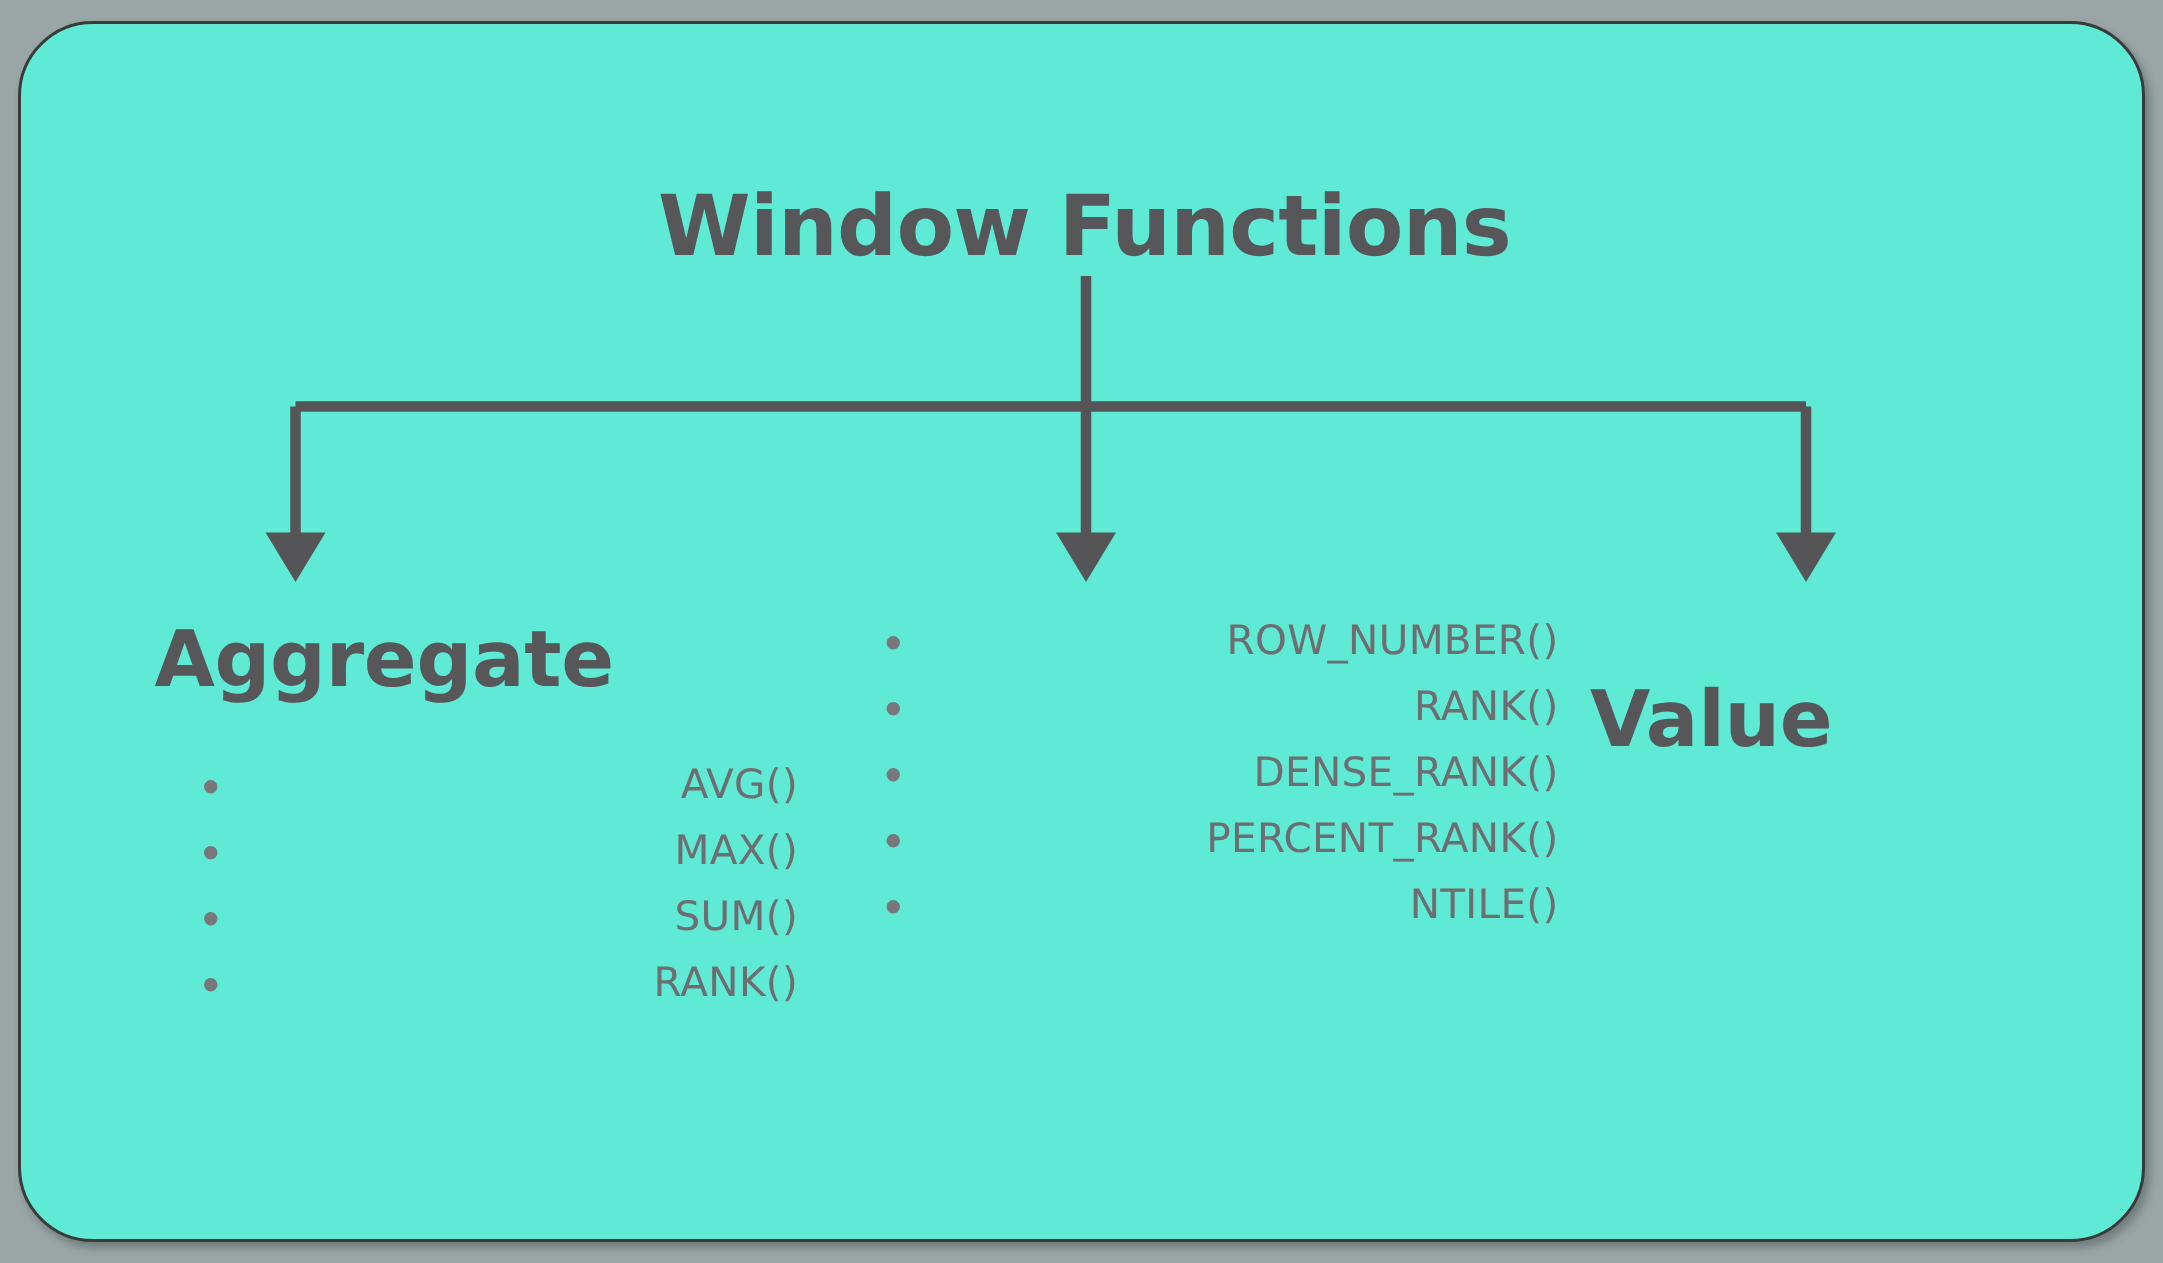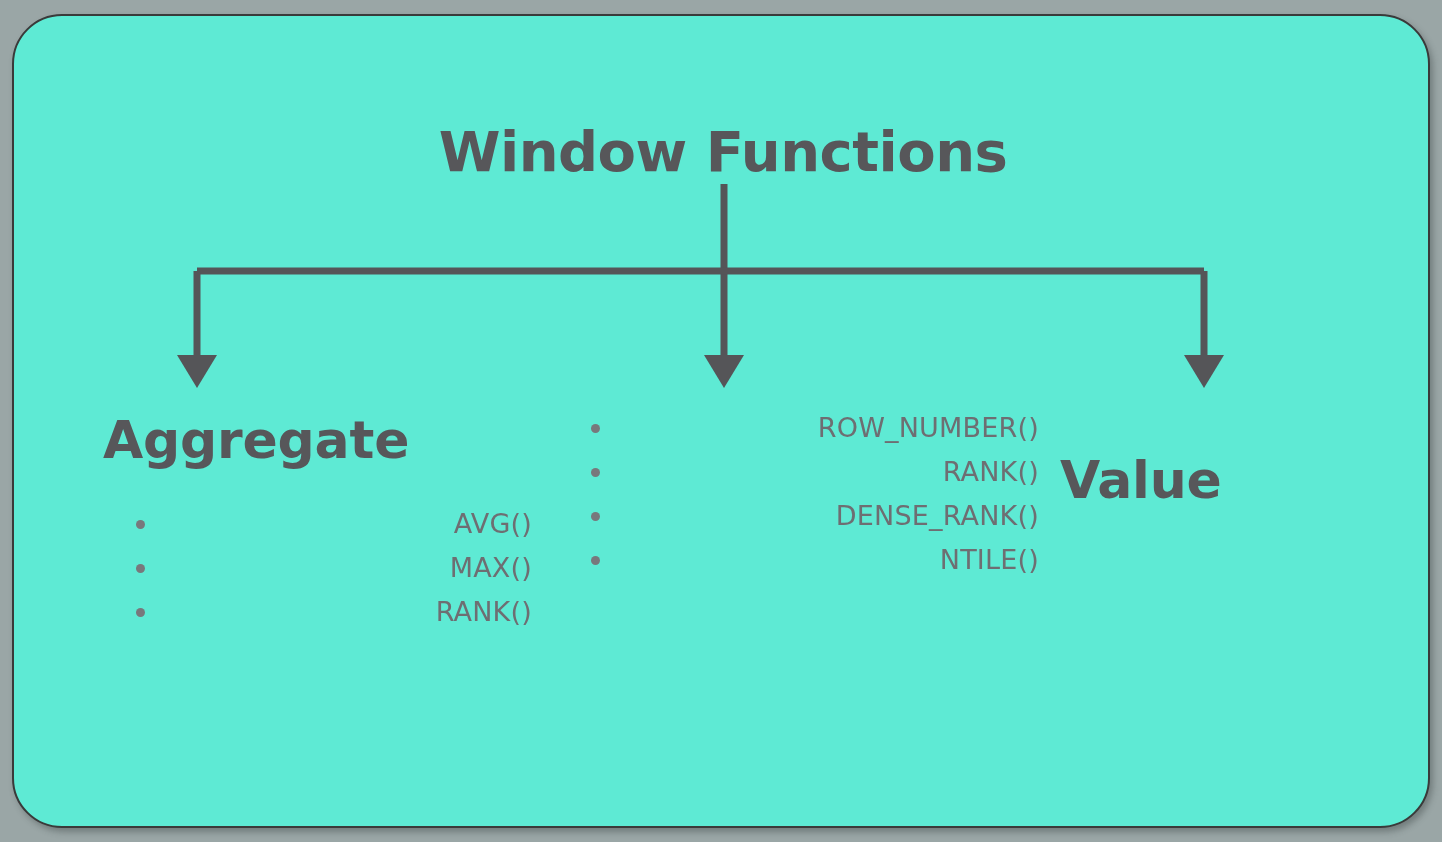--- a/index.html
+++ b/index.html
@@ -120,29 +120,31 @@
     </g>
   </svg>
 
   <div id="columns">
 
     <div class="branch-column col-0">
       <div class="branch-heading">Aggregate</div>
       <ul class="branch-list">
         <li>AVG()</li>
         <li>MAX()</li>
+        <li>SUM()</li>
         <li>RANK()</li>
       </ul>
     </div>
 
     <div class="branch-column col-1">
       <ul class="branch-list">
         <li>ROW_NUMBER()</li>
         <li>RANK()</li>
         <li>DENSE_RANK()</li>
+        <li>PERCENT_RANK()</li>
         <li>NTILE()</li>
       </ul>
     </div>
 
     <div class="branch-column col-2">
       <div class="branch-heading">Value</div>
     </div>
 
   </div>
 </div>

